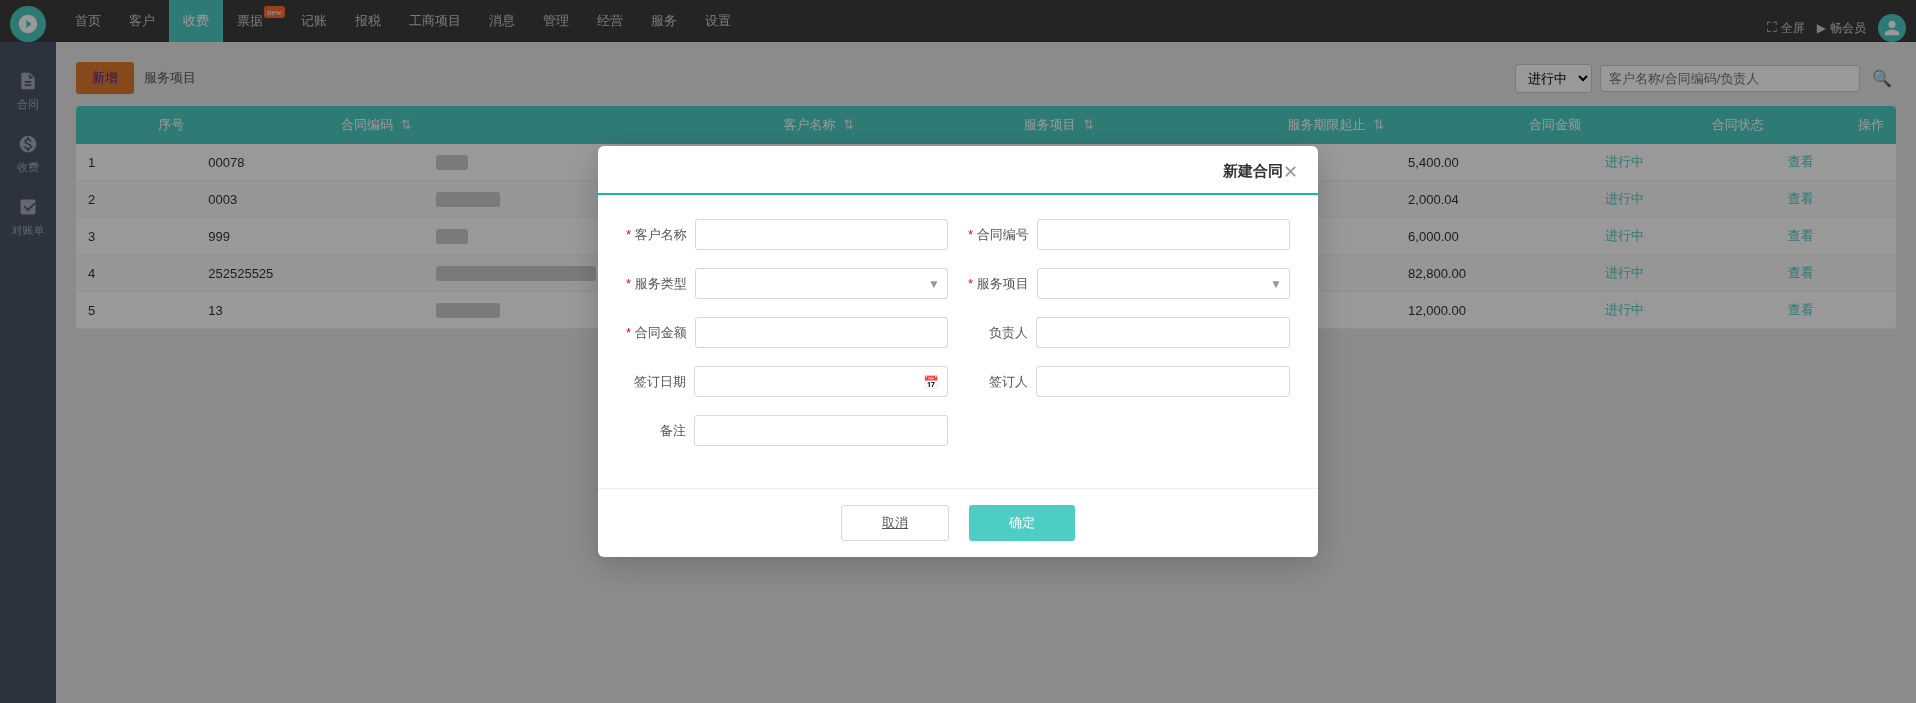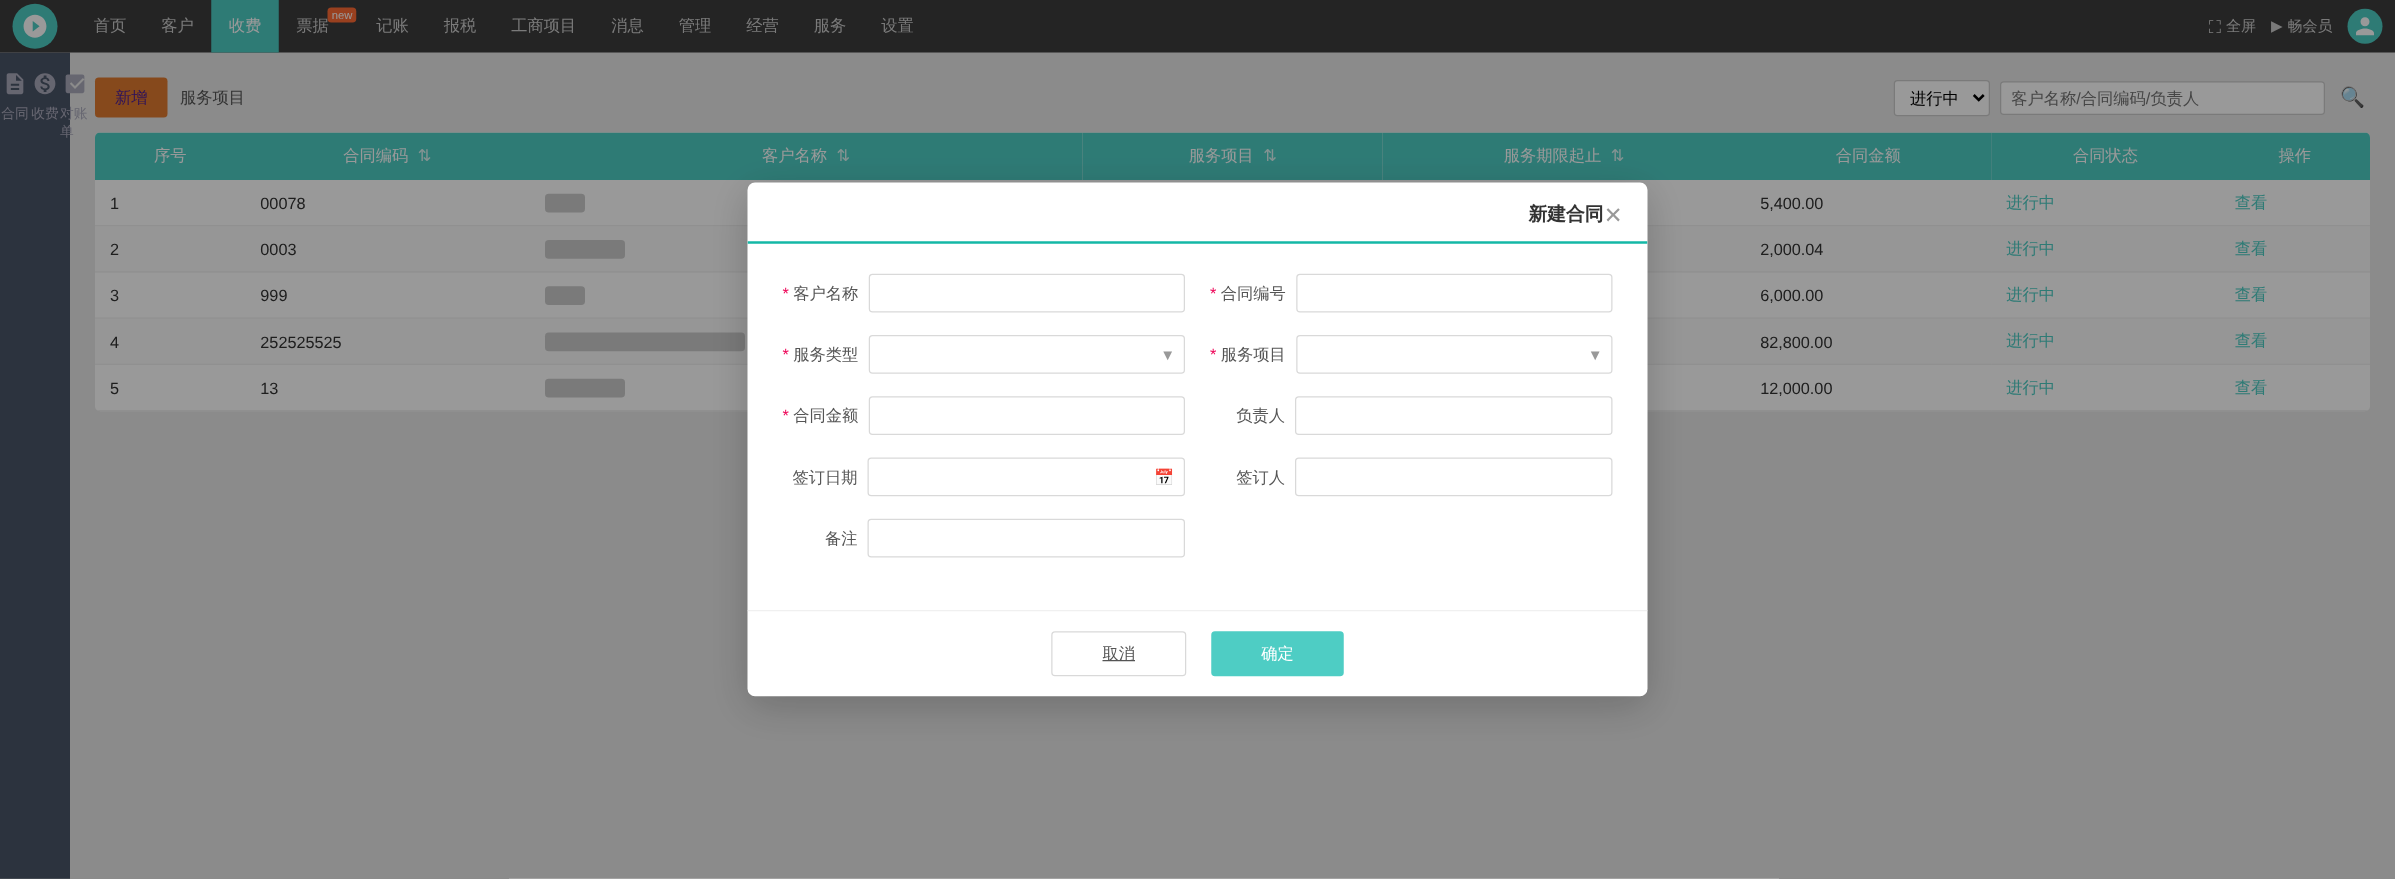--- a/index.html
+++ b/index.html
@@ -1,22 +1,22 @@
 <!DOCTYPE html>
 <html><head>
   <meta charset="utf-8">
   <style>
     * { box-sizing: border-box; margin: 0; padding: 0; }
     body { font-family: 'Microsoft YaHei', Arial, sans-serif; font-size: 13px; background: #e8e8e8; overflow: hidden; }
 
     
     .top-nav {
-      display: flex; align-items: center;
+      display: flex; align-items: flex-end;
       background: #3d3d3d; height: 42px; padding: 0 10px;
-      position: fixed; top: 0; left: 0; right: 0; z-index: 100;
+      position: fixed; top: 0; left: 0; right: 0; z-index: 100; font-family: Liberation Serif, serif;
     }
     .top-nav .logo {
       width: 36px; height: 36px; background: #4ecdc4;
       border-radius: 50%; display: flex; align-items: center; justify-content: center;
       margin-right: 15px; flex-shrink: 0;
     }
     .top-nav .logo svg { width: 22px; height: 22px; }
     .nav-items { display: flex; align-items: center; flex: 1; }
     .nav-item {
       color: #ccc; padding: 0 14px; height: 42px;
@@ -37,21 +37,21 @@
     .nav-right .avatar {
       width: 28px; height: 28px; background: #4ecdc4;
       border-radius: 50%; display: flex; align-items: center; justify-content: center;
       color: #fff; cursor: pointer;
     }
 
     
     .sidebar {
       position: fixed; top: 42px; left: 0; bottom: 0;
       width: 56px; background: #4a5568; z-index: 99;
-      display: flex; flex-direction: row; align-items: flex-start; padding-top: 3px;
+      display: flex; flex-direction: column; align-items: flex-start; padding-top: 17px;
     }
     .sidebar-item {
       display: flex; flex-direction: column; align-items: center;
       padding: 10px 0; width: 100%; cursor: pointer;
       color: #aab; font-size: 11px; gap: 4px;
     }
     .sidebar-item .icon-box {
       width: 24px; height: 24px; display: flex; align-items: center; justify-content: center;
     }
 
@@ -85,21 +85,21 @@
     .search-icon-btn {
       background: none; border: none; cursor: pointer; color: #666;
       font-size: 16px; padding: 4px;
     }
 
     
     .table-container { background: #fff; border-radius: 4px; overflow: hidden; }
     .data-table { width: 100%; border-collapse: collapse; }
     .data-table thead tr { background: #4ecdc4; color: #fff; }
     .data-table thead th {
-      padding: 10px 12px; text-align: center; font-weight: 500;
+      padding: 10px 12px; text-align: right; font-weight: 500;
       font-size: 13px; white-space: nowrap;
     }
     .data-table thead th .sort-icon { margin-left: 4px; opacity: 0.8; }
     .data-table tbody tr { border-bottom: 1px solid #f0f0f0; }
     .data-table tbody tr:nth-child(even) { background: #fafafa; }
     .data-table tbody td {
       padding: 9px 12px; font-size: 13px; color: #333;
     }
     .tag-jinxingzhong { color: #4ecdc4; }
     .action-link { color: #4ecdc4; cursor: pointer; text-decoration: none; }

